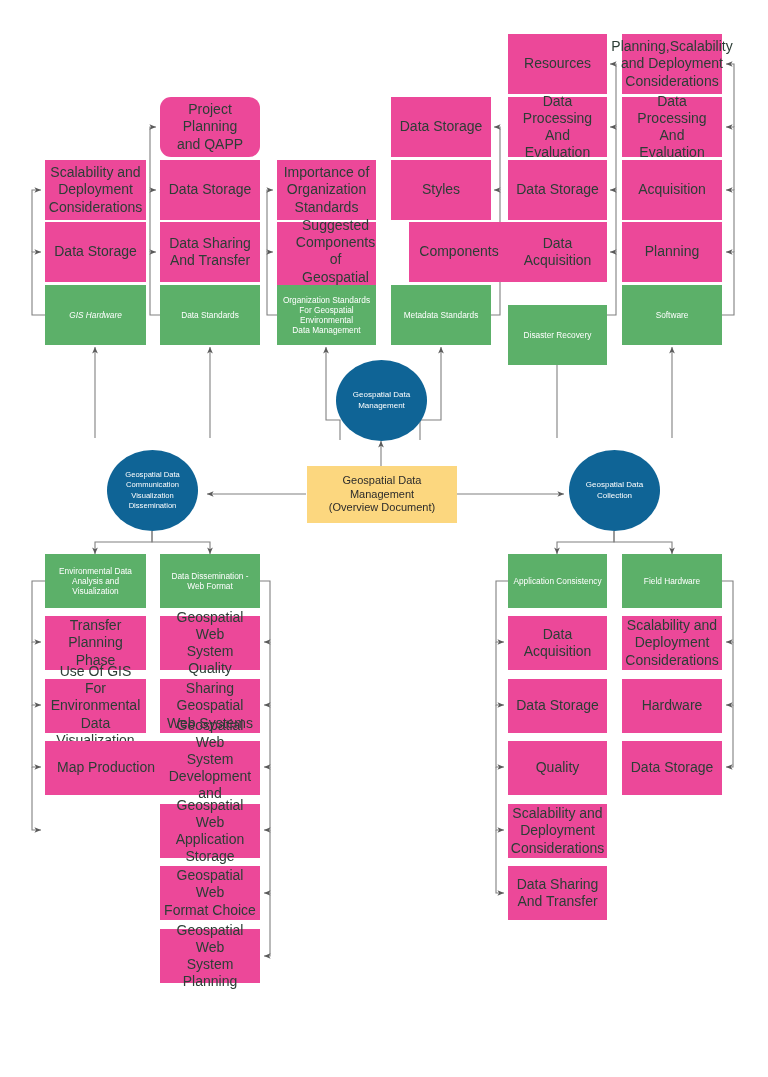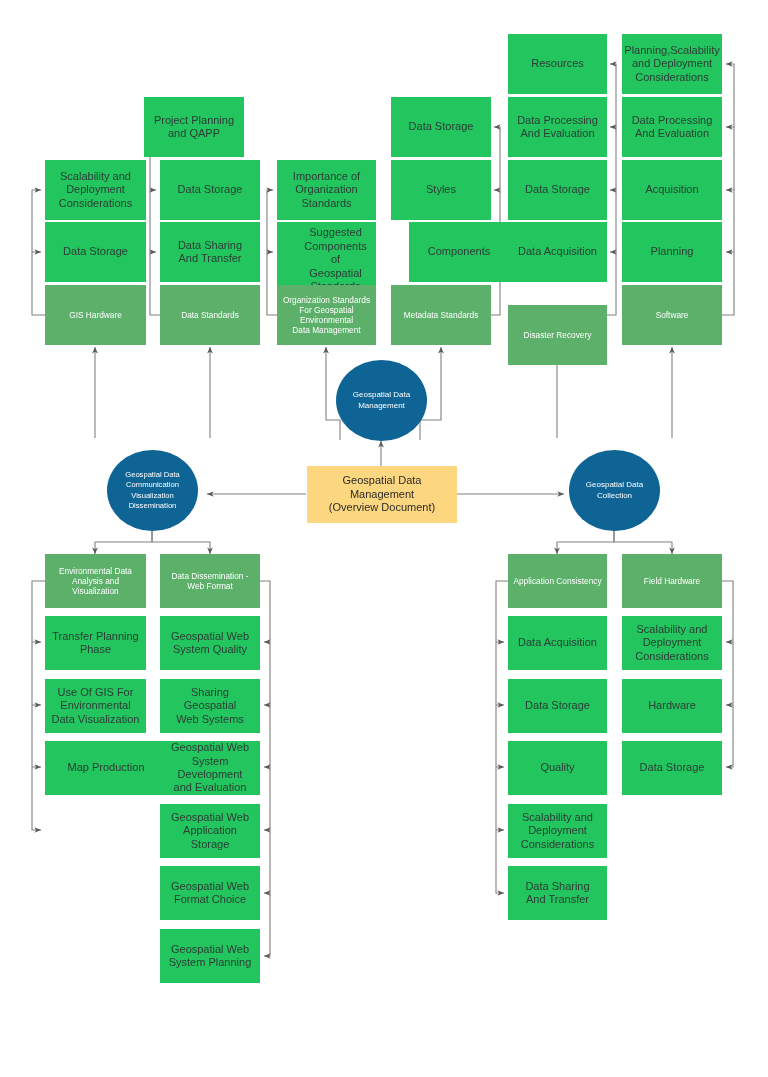--- a/index.html
+++ b/index.html
@@ -11,21 +11,21 @@
     position:absolute;
     box-sizing:border-box;
     display:flex;
     align-items:center;
     justify-content:center;
     text-align:center;
     line-height:1.22;
     padding:2px 4px;
     white-space:pre-line;
   }
-  .node.light{background:#22c55e;color:#2c3e36;font-size:11px;}
+  .node.light{background:#ec4899;color:#2c3e36;font-size:14px;}
   .node.dark{background:#5cb069;color:#ffffff;font-size:8.3px;}
   .node.yellow{background:#fcd77f;color:#2b2b2b;font-size:11px;}
   .node.circle{
     background:#0f6496;color:#ffffff;border-radius:50%;
     font-size:7.6px;line-height:1.35;
   }
   .node.circle.big{font-size:8px;}
 </style>
 </head>
 <body>
@@ -102,23 +102,23 @@
       <path d="M722,581 L733,581 L733,642 L726,642"></path>
       <path d="M733,642 L733,705 L726,705"></path>
       <path d="M733,705 L733,767 L726,767"></path>
     </g>
   </svg>
 
   <div class="node light" style="left:45px;top:160px;width:101px;height:60px;">Scalability and
 Deployment
 Considerations</div>
   <div class="node light" style="left:45px;top:222px;width:101px;height:60px;">Data Storage</div>
-  <div class="node dark" style="left:45px;top:285px;width:101px;height:60px;">GIS Hardware</div>
-
-  <div class="node light" style="left:144px;top:97px;width:100px;height:60px;">Project Planning
+  <div class="node dark" style="left:45px;top:285px;width:101px;height:60px;font-style:italic;">GIS Hardware</div>
+
+  <div class="node light" style="left:160px;top:97px;width:100px;height:60px;border-radius:11px;">Project Planning
 and QAPP</div>
   <div class="node light" style="left:160px;top:160px;width:100px;height:60px;">Data Storage</div>
   <div class="node light" style="left:160px;top:222px;width:100px;height:60px;">Data Sharing
 And Transfer</div>
   <div class="node dark" style="left:160px;top:285px;width:100px;height:60px;">Data Standards</div>
 
   <div class="node light" style="left:277px;top:160px;width:99px;height:60px;">Importance of
 Organization Standards</div>
   <div class="node light" style="left:277px;top:222px;width:99px;height:76px;padding-left:22px;">Suggested
 Components of

